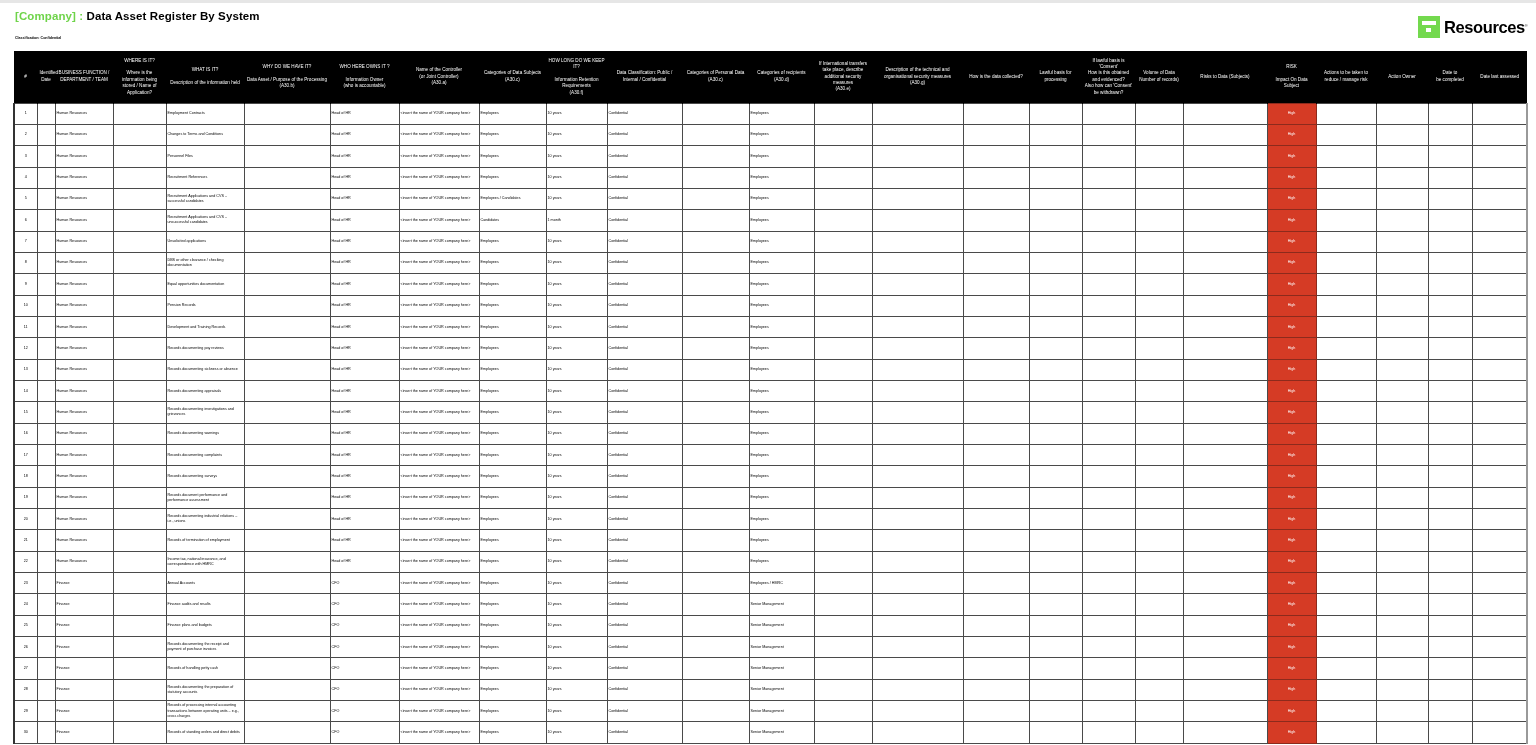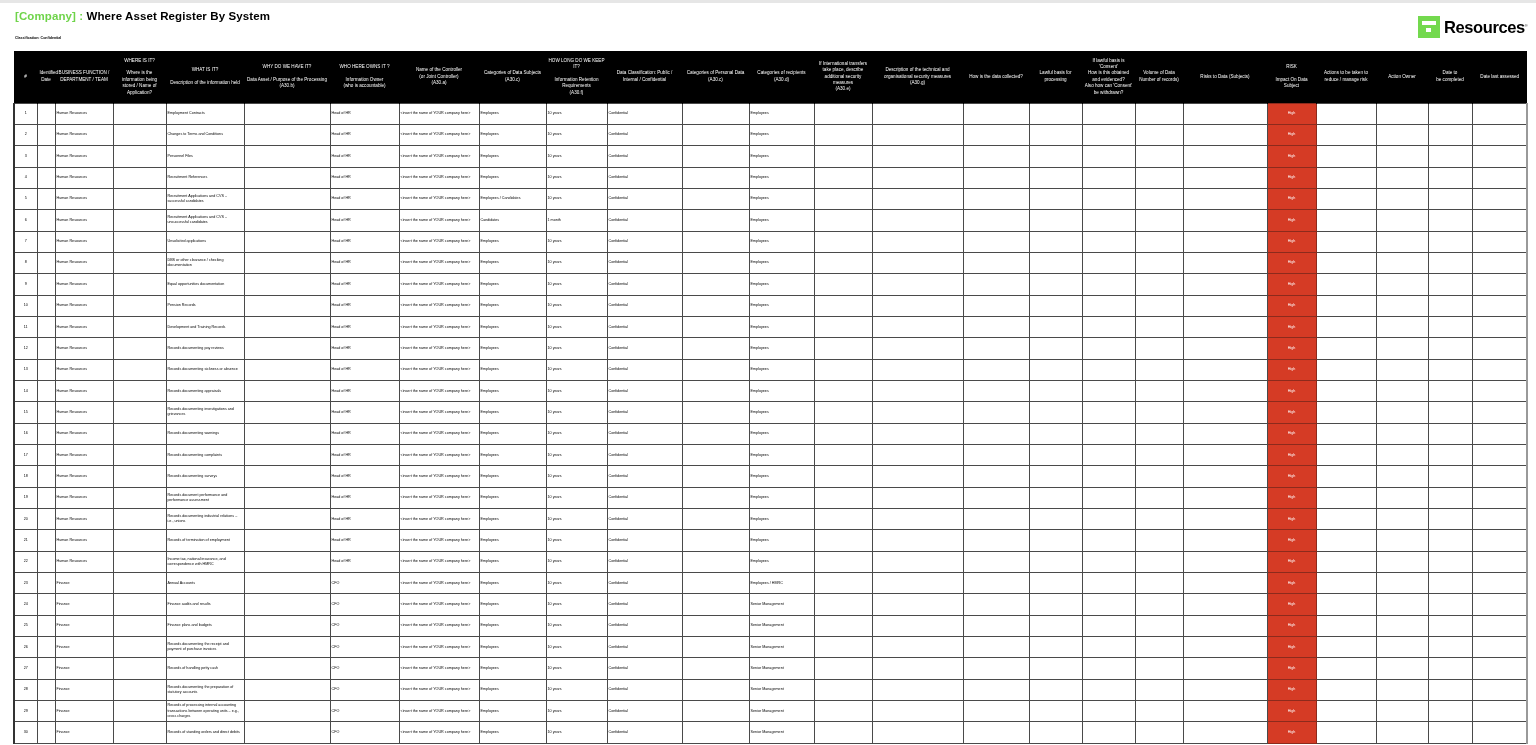--- a/index.html
+++ b/index.html
@@ -24,21 +24,21 @@
   table.reg tr:first-child th { border-top: none; }
   table.reg td:first-child { border-left: 2px solid #333; }
   table.reg td:last-child { border-right: 2px solid #999; }
 </style>
 </head>
 <body>
 
 <div class="topstrip"></div>
 
 <div class="title">
-  <span class="company">[Company]</span><span class="company"> : </span><span>Where Asset Register By System</span>
+  <span class="company">[Company]</span><span class="company"> : </span><span>Data Asset Register By System</span>
 </div>
 <div class="classif">Classification: Confidential</div>
 
 <div class="logo">
   <div class="mark">
       <div class="bar"></div>
       <div class="dot"></div>
     </div>
   <div class="word"><span>Resources</span><sup>®</sup></div>
 </div>

